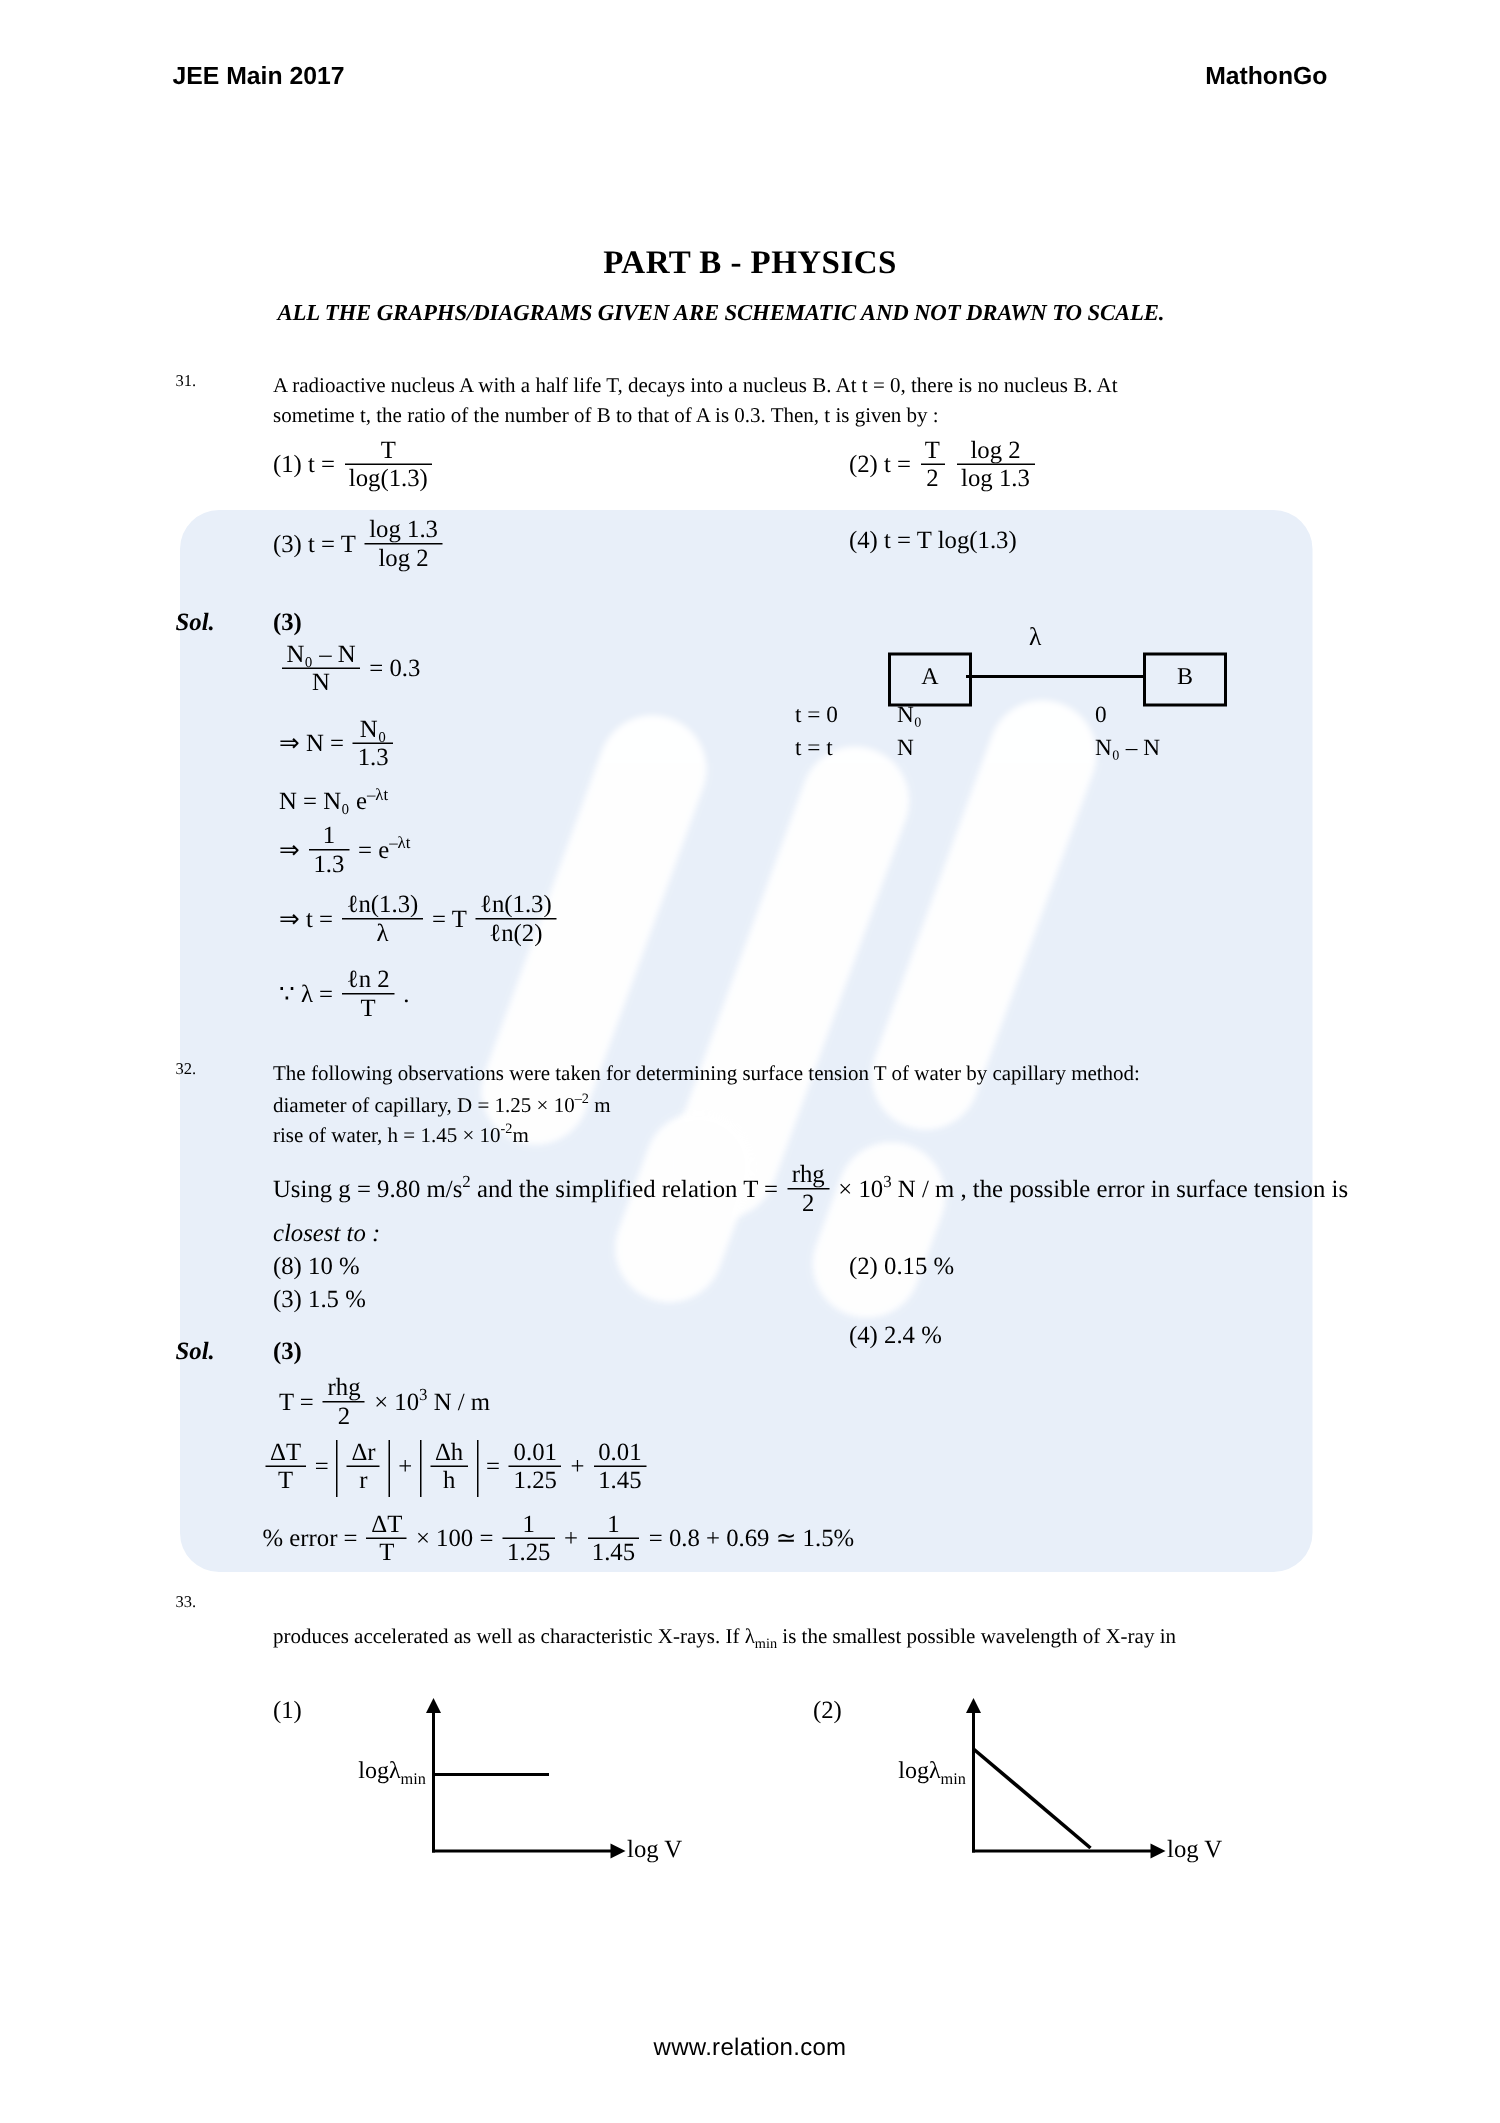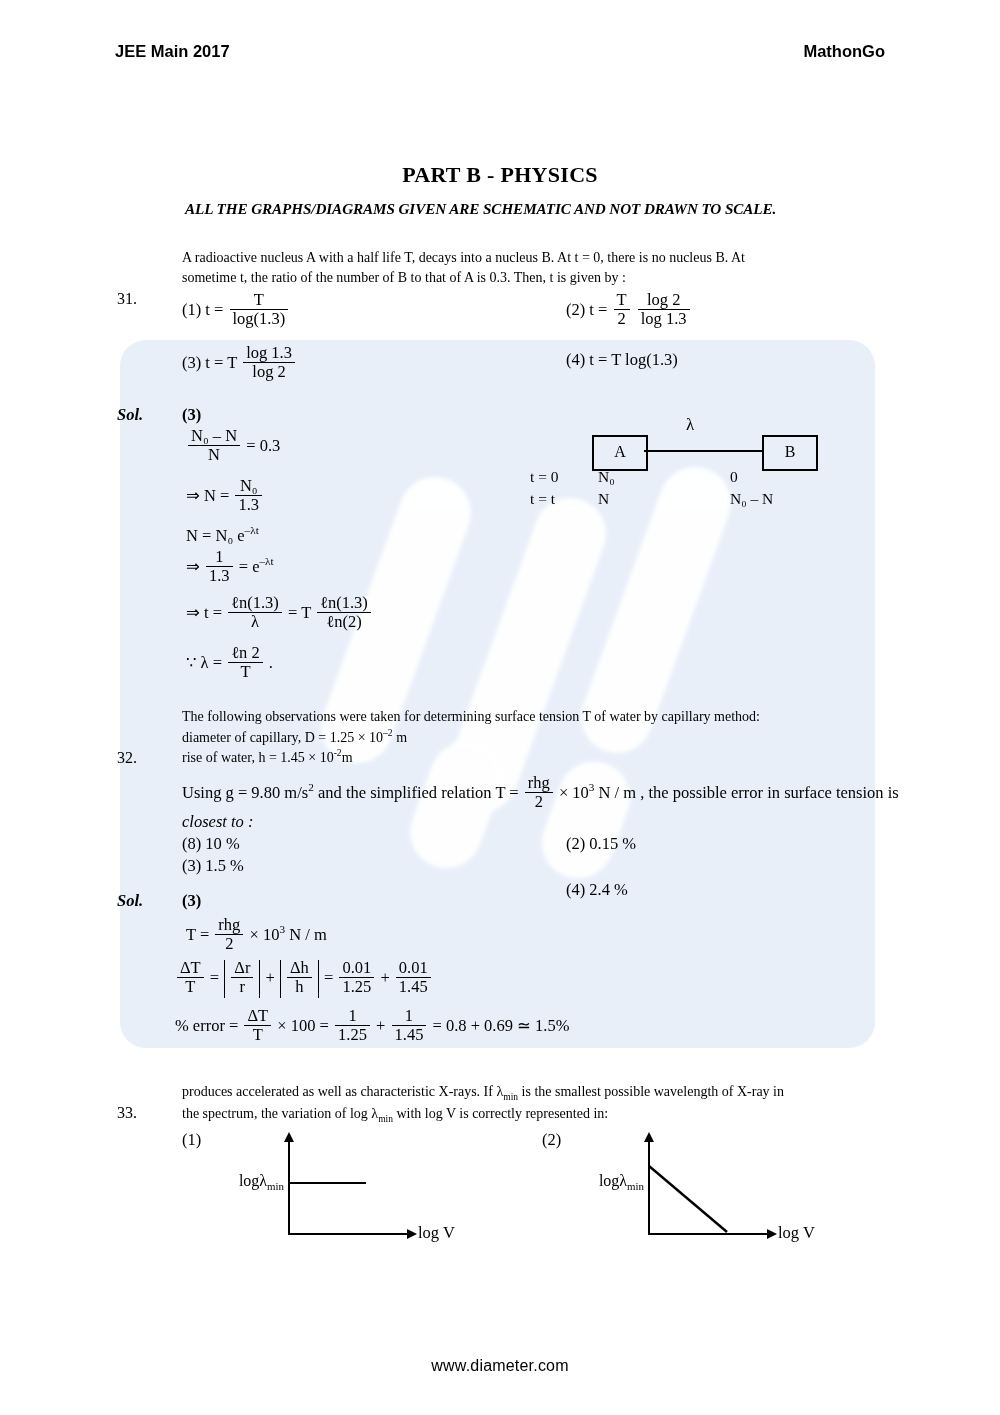--- a/index.html
+++ b/index.html
@@ -85,22 +85,21 @@
     position: absolute;
     background: #ffffff;
     border-radius: 38px;
     filter: blur(2px);
     opacity: .96;
   }
 
   
   .qnum {
     position: absolute;
-    font-size: 16px;
-    margin-top: 42px;
+    font-size: 11px;
   }
   .qbody {
     position: absolute;
     font-size: 14px;
     line-height: 1.42;
     text-align: left;
   }
   .solhdr {
     position: absolute;
     font-size: 16.5px;
@@ -442,21 +441,20 @@
     <span class="num">1</span>
     <span class="den">1.45</span>
   </span>
   <span>= 0.8 + 0.69 ≃ 1.5%</span>
 </div>
 
 <div class="qnum" style="left:117px; top:1062px;">33.</div>
 <div class="qbody" style="left:182px; top:1062px; width:745px;">
   <br>
   <span><span>produces accelerated as well as characteristic X-rays.  If λ</span><sub>min</sub><span> is the smallest possible wavelength of X-ray in</span></span><br>
-  <span><span>the spectrum, the variation of log λ</span><sub>min</sub><span> with log V is correctly represented in:</span></span>
 </div>
 
 <div class="optlbl" style="left:182px; top:1130px;">(1)</div>
 <div class="graph" style="left:200px; top:1140px;">
   <div class="axis-v"></div>
   <div class="axis-h"></div>
   <div class="flatline"></div>
   <div class="ylab"><span>logλ</span><sub>min</sub></div>
   <div class="xlab">log V</div>
 </div>
@@ -465,13 +463,13 @@
 <div class="graph" style="left:560px; top:1140px;">
   <div class="axis-v"></div>
   <div class="axis-h"></div>
   <svg class="downline" viewBox="0 0 80 68" preserveAspectRatio="none">
     <line x1="1" y1="1" x2="79" y2="67" stroke="#000" stroke-width="2.4"></line>
   </svg>
   <div class="ylab"><span>logλ</span><sub>min</sub></div>
   <div class="xlab">log V</div>
 </div>
 
-<div class="page-footer">www.diameter.com</div>
+<div class="page-footer">www.relation.com</div>
 
 </body></html>

